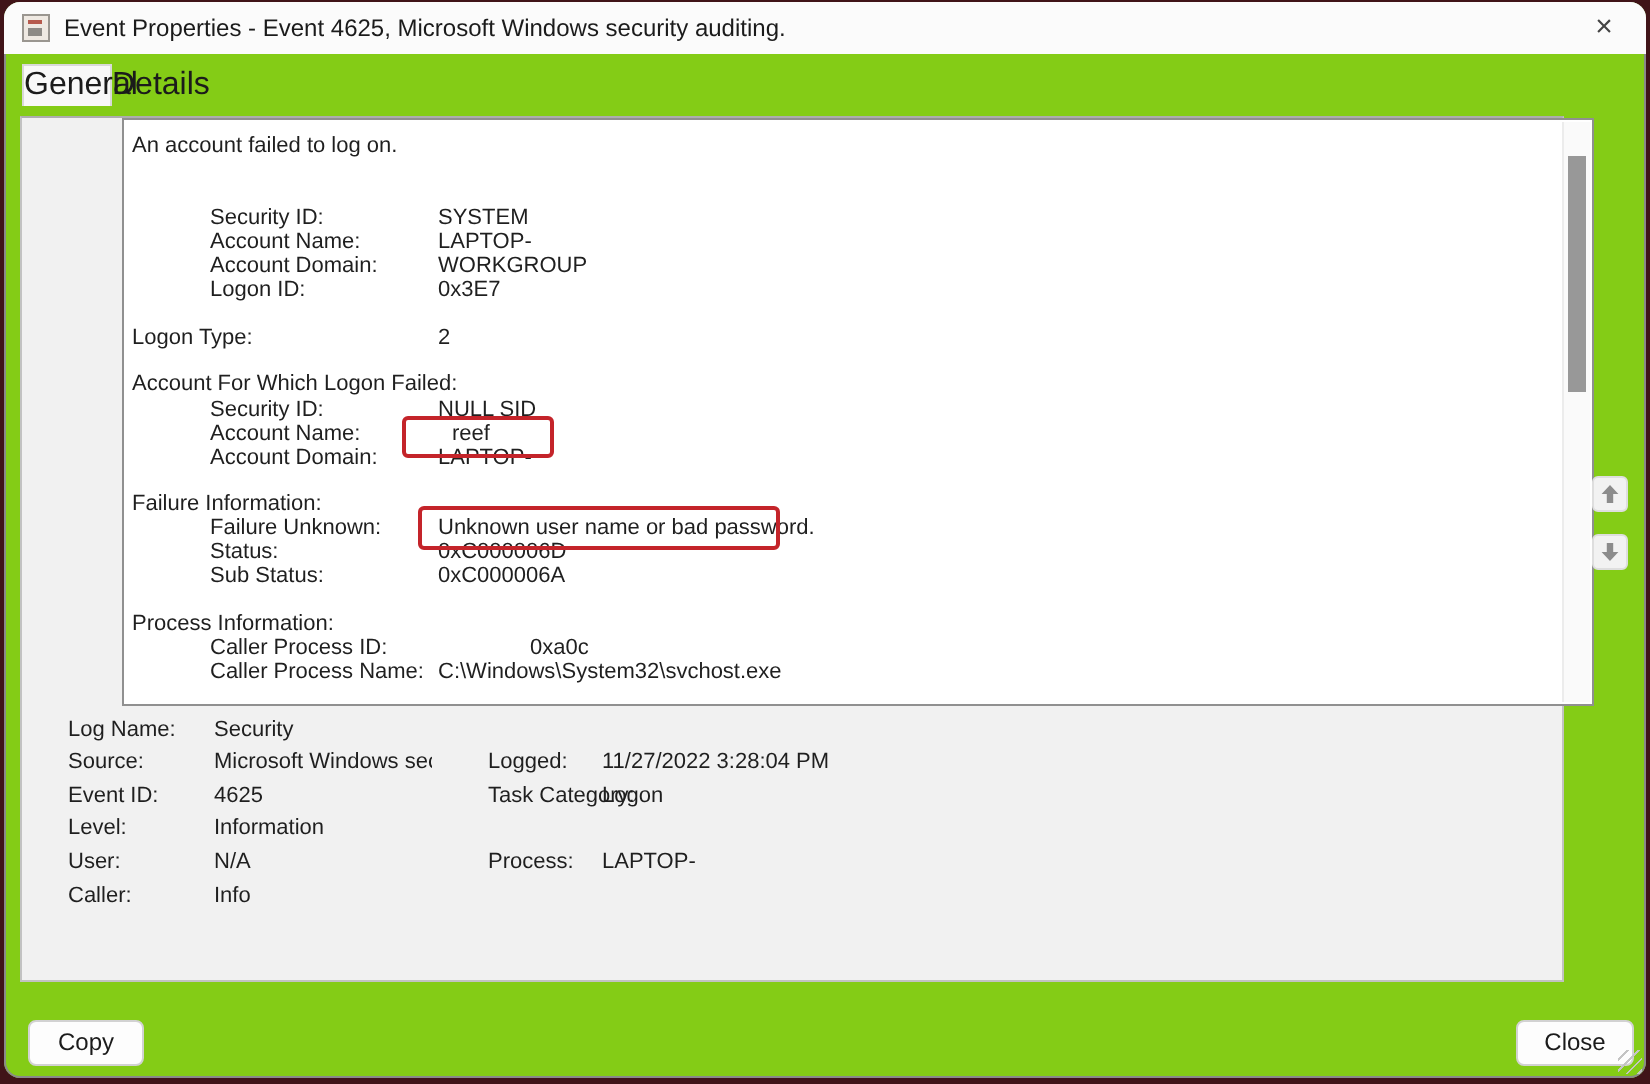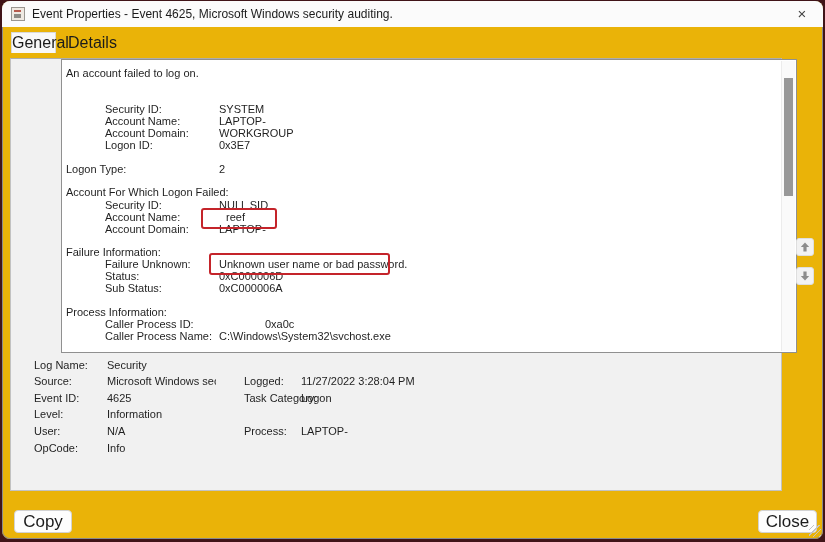--- a/index.html
+++ b/index.html
@@ -4,37 +4,37 @@
 <style>
   html,body{margin:0;padding:0;}
   body{
     width:825px;height:542px;
     background:#401418;
     font-family:"Liberation Sans","DejaVu Sans",sans-serif;
     position:relative;overflow:hidden;
   }
   .dialog{
     position:absolute;left:2px;top:1px;right:2px;bottom:3px;
-    background:#eab308;border-radius:8px;overflow:hidden;
+    background:#84cc16;border-radius:8px;overflow:hidden;
     box-shadow:0 0 0 1px #8a8a8a inset;
   }
   
   .titlebar{position:absolute;left:0;top:0;right:0;height:26px;background:#fbfbfb;}
   .title-icon{position:absolute;left:9px;top:6px;width:14px;height:14px;
     background:#efe9e2;border:1px solid #9a9690;box-sizing:border-box;}
   .title-icon::before{content:"";position:absolute;left:2px;top:2px;width:7px;height:2px;background:#b65a4d;}
   .title-icon::after{content:"";position:absolute;left:2px;top:6px;width:7px;height:4px;background:#8d8a85;}
   .title-text{position:absolute;left:30px;top:6px;font-size:12px;color:#1b1b1b;white-space:nowrap;}
   .close-btn{position:absolute;right:8px;top:2px;width:26px;height:22px;text-align:center;
     line-height:22px;font-size:15px;color:#444;cursor:default;}
   
   .tab{position:absolute;font-size:16px;color:#1b1b1b;text-align:right;box-sizing:border-box;}
   .tab.selected{left:9px;top:31px;width:45px;height:21px;line-height:20px;
     background:#f8f8f8;border:1px solid #d9d9d9;border-bottom:none;}
-  .tab.unselected{left:54px;top:33px;width:42px;height:19px;line-height:18px;background:transparent;margin-left:12px;}
+  .tab.unselected{left:54px;top:33px;width:42px;height:19px;line-height:18px;background:transparent;}
   
   .groupbox{position:absolute;left:8px;top:57px;width:772px;height:433px;
     border:1px solid #c2c2c2;border-top-color:#adadad;box-sizing:border-box;background:#f1f1f1;}
   
   .descbox{position:absolute;left:19px;top:58px;width:736px;height:294px;
     background:#ffffff;border:1px solid #909090;box-sizing:border-box;overflow:hidden;margin-left:40px;}
   .drow{position:absolute;left:0;width:100%;height:14px;line-height:14px;font-size:11px;color:#1f1f1f;white-space:nowrap;}
   .drow .sec{position:absolute;left:4px;}
   .drow .lbl{position:absolute;left:43px;}
   .drow .val{position:absolute;left:157px;}
@@ -53,21 +53,21 @@
   .grow.right{left:222px;width:300px;}
   .grow.right .gval{position:absolute;left:77px;}
   .clip .gval{display:inline-block;position:absolute;left:93px;width:109px;overflow:hidden;text-overflow:clip;white-space:nowrap;}
   a.evlink{color:#0b5cc4;text-decoration:underline;cursor:pointer;}
   
   .navbtn{position:absolute;width:18px;height:18px;background:#f2f2f2;border:1px solid #dedede;
     border-radius:3px;box-sizing:border-box;display:flex;align-items:center;justify-content:center;}
   .navbtn svg{display:block;}
   
   .btn{position:absolute;height:23px;background:#fdfdfd;border:1px solid #d2d2d2;border-radius:4px;
-    font-size:17px;color:#1b1b1b;text-align:center;line-height:21px;box-sizing:border-box;}
+    font-size:12px;color:#1b1b1b;text-align:center;line-height:21px;box-sizing:border-box;}
   .btn.copy{left:12px;top:509px;width:58px;}
   .btn.close{left:756px;top:509px;width:59px;}
   
   .grip{position:absolute;right:2px;bottom:2px;width:12px;height:12px;
     background:repeating-linear-gradient(135deg,transparent 0 3px,#c4c4c4 3px 4px);}
 </style>
 </head>
 <body>
 
 <div class="dialog">
@@ -171,21 +171,21 @@
     </div>
   <div class="grow left" style="top:406px">
       <span class="glbl">Level:</span>
       <span class="gval">Information</span>
     </div>
   <div class="grow left" style="top:423px">
       <span class="glbl">User:</span>
       <span class="gval">N/A</span>
     </div>
   <div class="grow left" style="top:440px">
-      <span class="glbl">OpCode:</span>
+      <span class="glbl">Caller:</span>
       <span class="gval">Info</span>
     </div>
 
   <div class="grow right" style="top:373px">
       <span class="glbl">Logged:</span>
       <span class="gval">11/27/2022 3:28:04 PM</span>
     </div>
   <div class="grow right" style="top:390px">
       <span class="glbl">Task Category:</span>
       <span class="gval">Logon</span>

